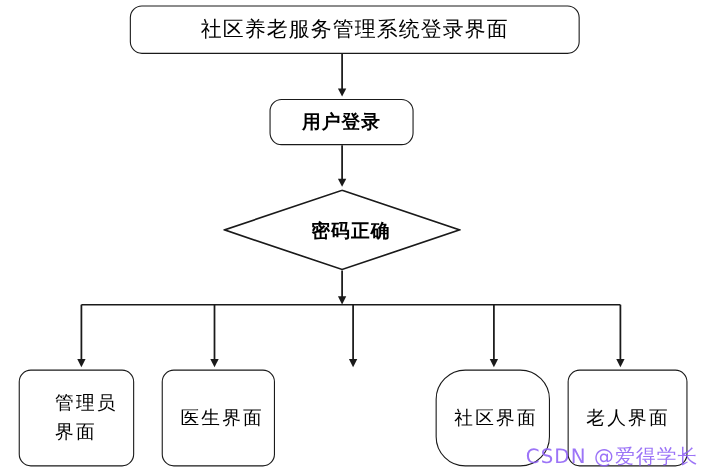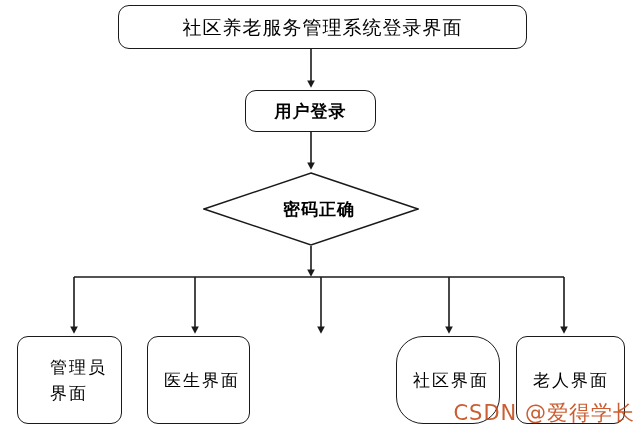--- a/index.html
+++ b/index.html
@@ -125,22 +125,22 @@
   .leaf-0 { left: 17px;  width: 105px; padding-left: 16px; }
   .leaf-1 { left: 147px; width: 103px; }
   .leaf-2 { left: 272px; width: 103px; }
   .leaf-3 { left: 396px; width: 104px; border-radius: 27px; }
   .leaf-4 { left: 516px; width: 109px; }
 
   .watermark {
     position: absolute;
     right: 8px;
     bottom: 4px;
-    font-size: 21px;
-    color: #c2410c;
+    font-size: 18px;
+    color: #8b5cf6;
     opacity: 0.85;
     letter-spacing: 1px;
     white-space: nowrap;
     z-index: 3;
     pointer-events: none;
   }
 </style>
 </head>
 <body>
 

